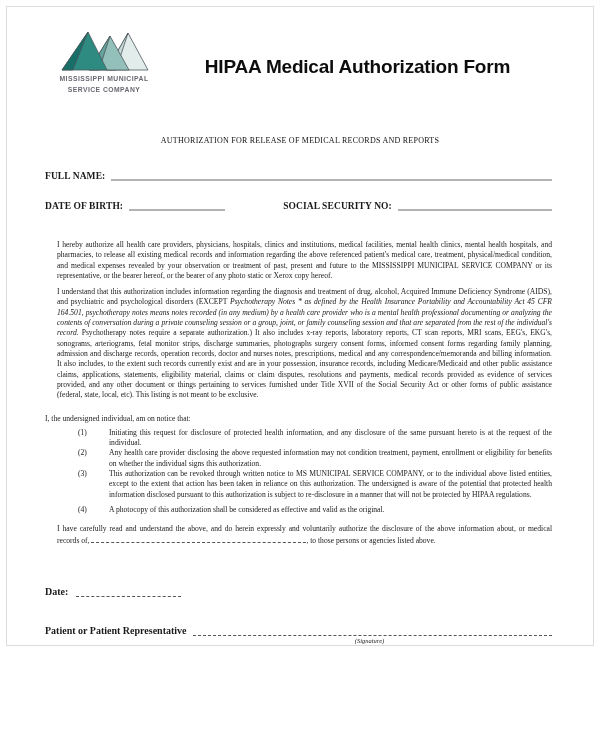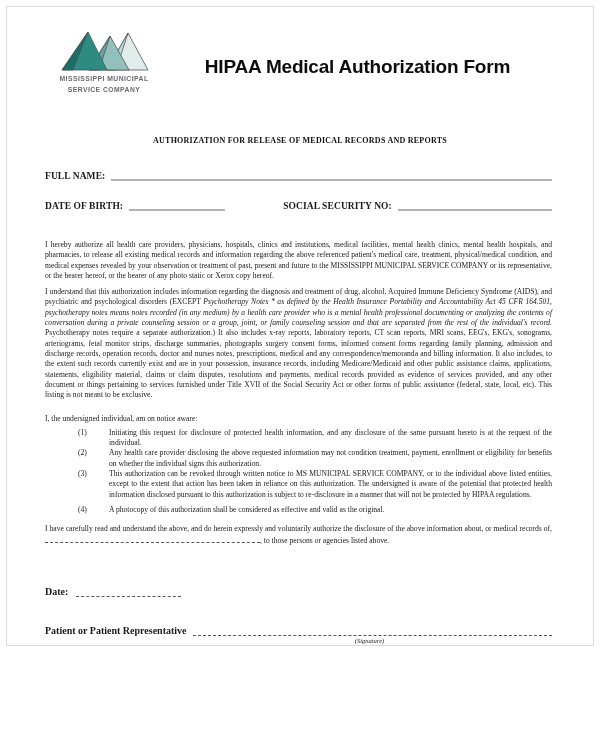--- a/index.html
+++ b/index.html
@@ -10,38 +10,38 @@
   
   .header{position:absolute;top:30px;left:45px;right:48px;height:88px;display:flex;}
   .logo{width:118px;display:flex;flex-direction:column;align-items:center;}
   .logo svg{display:block;}
   .logo-text{font-family:"Liberation Sans","DejaVu Sans",sans-serif;font-weight:bold;
              font-size:6.8px;line-height:9px;color:#696971;letter-spacing:.45px;text-align:center;margin-top:2px;}
   .title-wrap{flex:1;display:flex;align-items:center;justify-content:center;padding-bottom:14px;}
   .title{font-family:"Liberation Sans","DejaVu Sans",sans-serif;font-weight:bold;font-size:19px;
          letter-spacing:-.2px;color:#0d0d0d;white-space:nowrap;}
 
-  .subtitle{position:absolute;top:136px;left:0;right:0;text-align:center;font-weight:bold;
+  .subtitle{position:absolute;top:136px;left:0;right:0;text-align:center;font-weight:normal;
             font-size:8px;letter-spacing:.25px;color:#111;}
 
   
   .row{position:absolute;left:45px;right:48px;display:flex;align-items:flex-end;}
   .fullname-row{top:168px;height:13px;}
   .dob-row{top:198px;height:13px;}
   .flabel{font-weight:bold;font-size:9.5px;white-space:nowrap;letter-spacing:.1px;}
   .solid-line{border-bottom:2px solid #b3b3b3;height:10px;}
   .grow{flex:1;}
   .w95{width:96px;}
   .sp55{width:58px;}
   .ml6{margin-left:6px;}
 
   
   .textflow{position:absolute;top:240px;left:45px;width:507px;font-size:7.6px;line-height:10.3px;
             text-align:justify;}
-  .para{margin:0 0 6px 0;}
+  .para{margin:0 0 6px 12px;}
   .italic{font-style:italic;}
   .notice-intro{margin-top:14px;text-align:left;}
   .notices{margin-top:3px;}
   .notice-item{display:flex;margin:0;}
   .notice-item.gap{margin-top:5px;}
   .n-num{width:17px;margin-left:33px;flex:none;}
   .n-txt{flex:1;text-align:justify;padding-left:14px;}
   .closing{margin-top:9px;}
   .inline-blank{display:inline-block;width:215px;height:8px;border-bottom:1px dashed #555;}
 
@@ -102,21 +102,21 @@
     <span class="sp55"></span>
     <span class="flabel">SOCIAL SECURITY NO:</span>
     <span class="solid-line grow ml6"></span>
   </div>
 
   <div class="textflow">
     <p class="para">I hereby authorize all health care providers, physicians, hospitals, clinics and institutions, medical facilities, mental health clinics, mental health hospitals, and pharmacies, to release all existing medical records and information regarding the above referenced patient's medical care, treatment, physical/medical condition, and medical expenses revealed by your observation or treatment of past, present and future to the MISSISSIPPI MUNICIPAL SERVICE COMPANY or its representative, or the bearer hereof, or the bearer of any photo static or Xerox copy hereof.</p>
 
     <p class="para"><span>I understand that this authorization includes information regarding the diagnosis and treatment of drug, alcohol, Acquired Immune Deficiency Syndrome (AIDS), and psychiatric and psychological disorders (EXCEPT </span><span class="italic">Psychotherapy Notes * as defined by the Health Insurance Portability and Accountability Act 45 CFR 164.501, psychotherapy notes means notes recorded (in any medium) by a health care provider who is a mental health professional documenting or analyzing the contents of conversation during a private counseling session or a group, joint, or family counseling session and that are separated from the rest of the individual's record.</span><span>  Psychotherapy notes require a separate authorization.) It also includes x-ray reports, laboratory reports, CT scan reports, MRI scans, EEG's, EKG's, sonograms, arteriograms, fetal monitor strips, discharge summaries, photographs surgery consent forms, informed consent forms regarding family planning, admission and discharge records, operation records, doctor and nurses notes, prescriptions, medical and any correspondence/memoranda and billing information.  It also includes, to the extent such records currently exist and are in your possession, insurance records, including Medicare/Medicaid and other public assistance claims, applications, statements, eligibility material, claims or claim disputes, resolutions and payments, medical records provided as evidence of services provided, and any other document or things pertaining to services furnished under Title XVII of the Social Security Act or other forms of public assistance (federal, state, local, etc).  This listing is not meant to be exclusive.</span></p>
 
-    <div class="notice-intro">I, the undersigned individual, am on notice aware:</div>
+    <div class="notice-intro">I, the undersigned individual, am on notice that:</div>
 
     <div class="notices">
       <div class="notice-item">
         <span class="n-num">(1)</span>
         <span class="n-txt">Initiating this request for disclosure of protected health information, and any disclosure of the same pursuant hereto is at the request of the individual.</span>
       </div>
       <div class="notice-item">
         <span class="n-num">(2)</span>
         <span class="n-txt">Any health care provider disclosing the above requested information may not condition treatment, payment, enrollment or eligibility for benefits on whether the individual signs this authorization.</span>
       </div>

